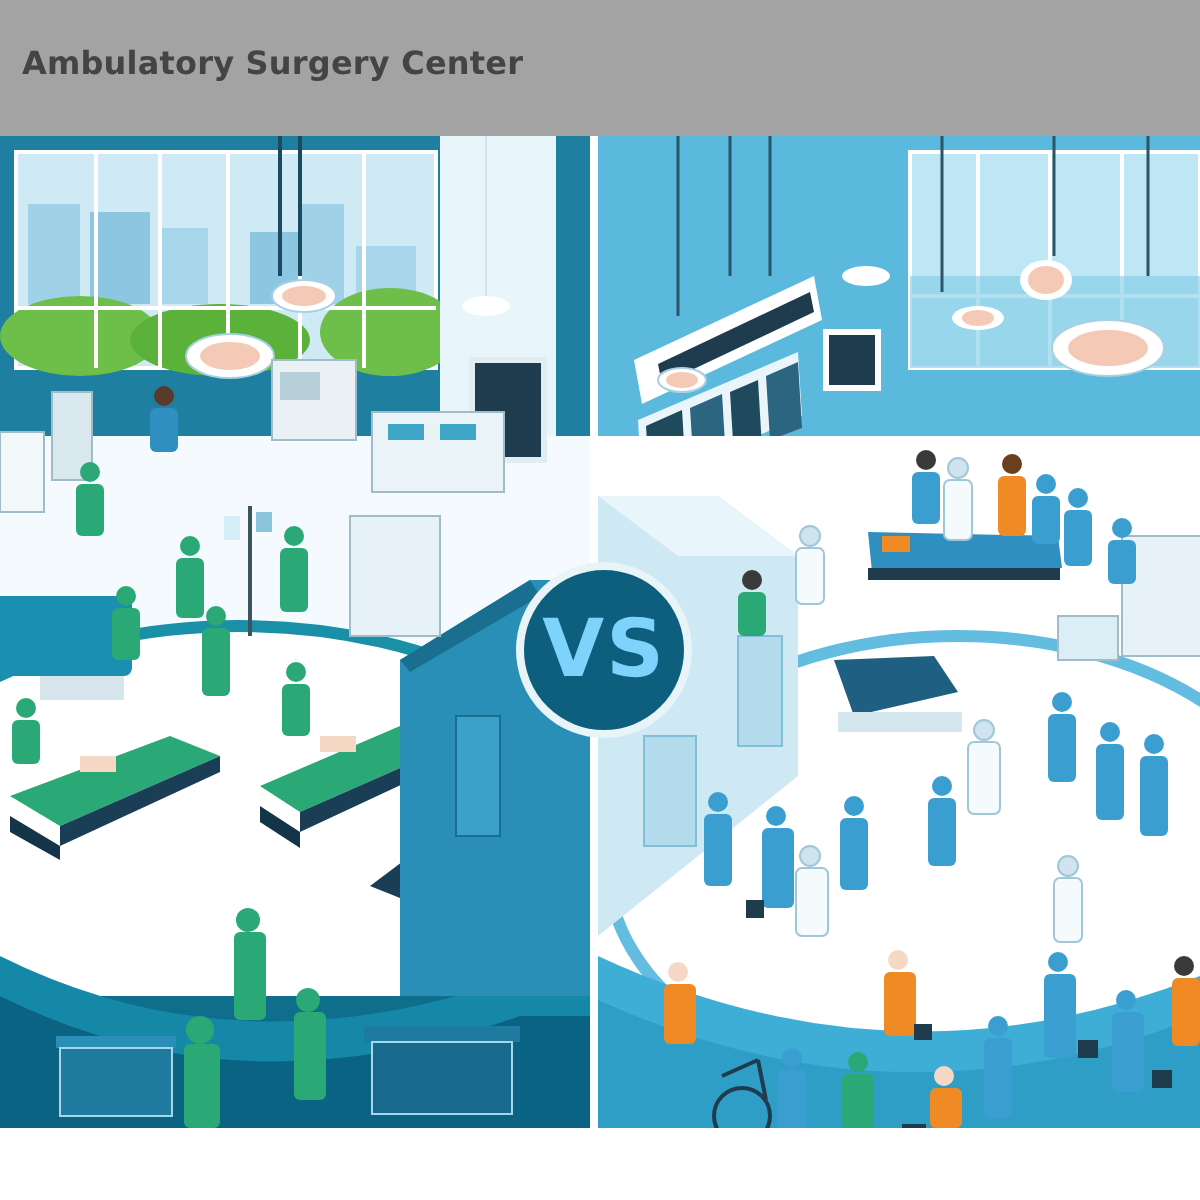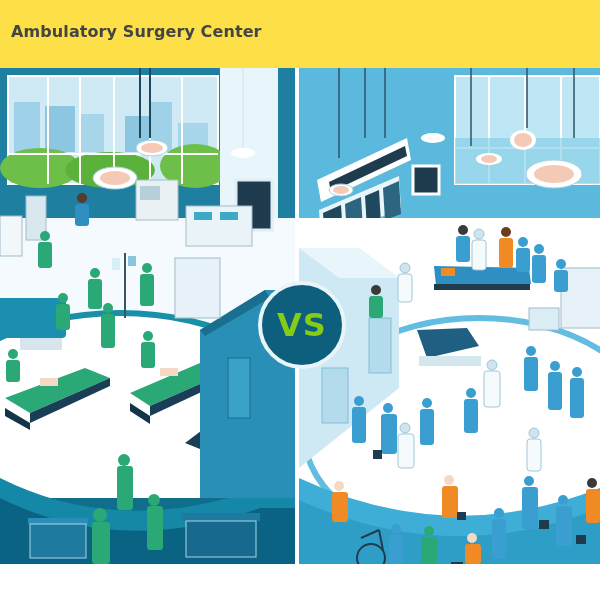--- a/index.html
+++ b/index.html
@@ -1,36 +1,36 @@
 <!DOCTYPE html>
 <html><head>
 <meta charset="utf-8">
 <style>
   * { box-sizing: border-box; margin: 0; padding: 0; }
   html, body { width: 600px; height: 600px; overflow: hidden; background: #ffffff; }
   body { font-family: "DejaVu Sans", sans-serif; position: relative; }
   .header {
     position: absolute; left: 0; top: 0; width: 600px; height: 68px;
-    background: #fde047;
+    background: #a3a3a3;
   }
   .title {
     position: absolute; top: 22px; font-weight: bold; font-size: 16px; color: #444444;
     letter-spacing: 0.1px;
   }
   .title.left { left: 11px; }
   .title.right { left: 355px; }
   .panel { position: absolute; top: 68px; height: 496px; overflow: hidden; }
   .panel.left { left: 0; width: 295px; background: #0e6e8c; }
   .panel.right { left: 299px; width: 301px; background: #4fb3d6; }
   .divider { position: absolute; left: 295px; top: 68px; width: 4px; height: 496px; background: #ffffff; }
   .panel svg { position: absolute; left: 0; top: 0; }
   .vs-badge {
     position: absolute; left: 258px; top: 281px; width: 88px; height: 88px; border-radius: 50%;
     background: #0d5f7d; border: 4px solid #e8f4f8; display: flex; align-items: center; justify-content: center;
-    color: #84cc16; font-weight: bold; font-size: 32px; letter-spacing: 1px;
+    color: #7dd3fc; font-weight: bold; font-size: 40px; letter-spacing: 1px;
   }
   .footer { position: absolute; left: 0; top: 564px; width: 600px; height: 36px; background: #ffffff; }
 </style>
 </head>
 <body>
 
 <div class="header">
   <div class="title left">Ambulatory Surgery Center</div>
 </div>
 

